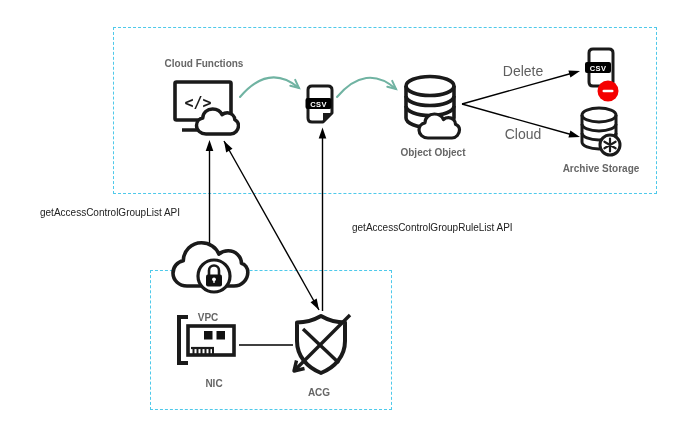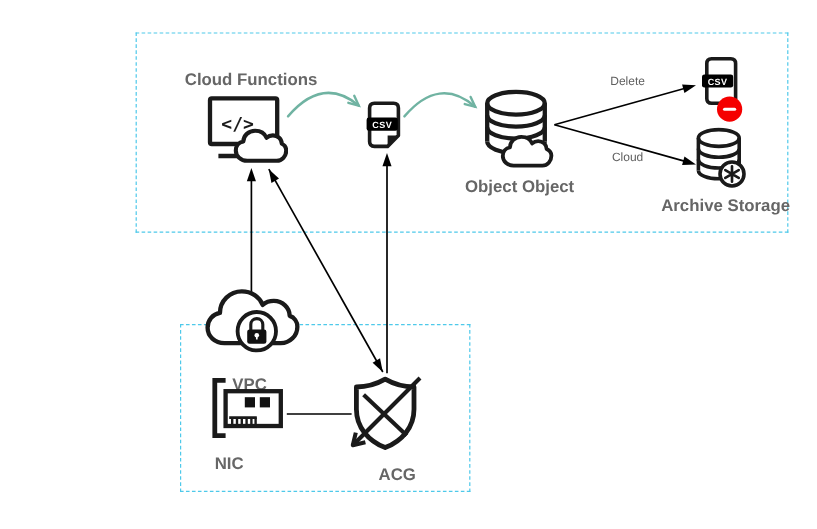--- a/index.html
+++ b/index.html
@@ -4,25 +4,25 @@
 <style>
   html,body{margin:0;padding:0;background:#ffffff;}
   #canvas{
     position:relative;width:681px;height:441px;background:#ffffff;overflow:hidden;
     font-family:"Liberation Sans", sans-serif;
   }
   .group-box{position:absolute;border:1.5px dashed #4ec9ea;background:transparent;}
   .overlay{position:absolute;left:0;top:0;width:681px;height:441px;}
   .node{position:absolute;}
   .node-label{
-    position:absolute;font-size:14px;font-weight:bold;color:#666666;
+    position:absolute;font-size:10px;font-weight:bold;color:#666666;
     text-align:center;white-space:nowrap;
   }
   .edge-label{
-    position:absolute;font-size:10px;color:#5f5f5f;text-align:center;white-space:nowrap;
+    position:absolute;font-size:14px;color:#5f5f5f;text-align:center;white-space:nowrap;
   }
   .api-label{
     position:absolute;font-size:10px;color:#222222;text-align:left;white-space:nowrap;
   }
   svg{display:block;}
 </style>
 </head>
 <body>
 
 <div id="canvas">
@@ -151,29 +151,31 @@
   <div class="node" style="left:172px;top:314px;">
     <svg width="70" height="54" viewBox="0 0 70 54">
       <path d="M16,3 H7 V49 H16" fill="none" stroke="#1a1a1a" stroke-width="4"></path>
       <rect x="16" y="12" width="46" height="29" fill="#fff" stroke="#1a1a1a" stroke-width="3.6"></rect>
       <rect x="32" y="17" width="8.5" height="8.5" fill="#111"></rect>
       <rect x="44.5" y="17" width="8.5" height="8.5" fill="#111"></rect>
       <path d="M19,34 H42" stroke="#1a1a1a" stroke-width="2.2"></path>
       <path d="M21.5,34 V40.5 M25.5,34 V40.5 M29.5,34 V40.5 M33.5,34 V40.5 M37.5,34 V40.5 M41,34 V40.5" stroke="#1a1a1a" stroke-width="2"></path>
     </svg>
   </div>
-  <div class="node-label" style="left:168px;top:378px;width:46px;">NIC</div>
+  <div class="node-label" style="left:191px;top:378px;width:46px;">NIC</div>
 
   <div class="node" style="left:286px;top:308px;">
     <svg width="70" height="72" viewBox="0 0 70 72">
       <path d="M35,8 C42,12 52,14.5 59,14.5 V33 C59,48 49,59.5 35,65
                C21,59.5 11,48 11,33 V14.5 C18,14.5 28,12 35,8 Z" fill="#fff" stroke="#1a1a1a" stroke-width="4" stroke-linejoin="round"></path>
       <line x1="17" y1="21" x2="53" y2="55" stroke="#1a1a1a" stroke-width="3.4"></line>
       <line x1="64" y1="7" x2="8" y2="63" stroke="#1a1a1a" stroke-width="3.4"></line>
       <path d="M10.5,52.5 L8,63 L18.5,60.5" fill="none" stroke="#1a1a1a" stroke-width="3.4" stroke-linejoin="round"></path>
     </svg>
   </div>
-  <div class="node-label" style="left:308px;top:387px;width:46px;">ACG</div>
+  <div class="node-label" style="left:296px;top:387px;width:46px;">ACG</div>
 
   <div class="edge-label" style="left:498px;top:63px;width:50px;">Delete</div>
   <div class="edge-label" style="left:498px;top:126px;width:50px;">Cloud</div>
+  <div class="api-label" style="left:40px;top:207px;">getAccessControlGroupList API</div>
+  <div class="api-label" style="left:352px;top:222px;">getAccessControlGroupRuleList API</div>
 
 </div>
 
 </body></html>

